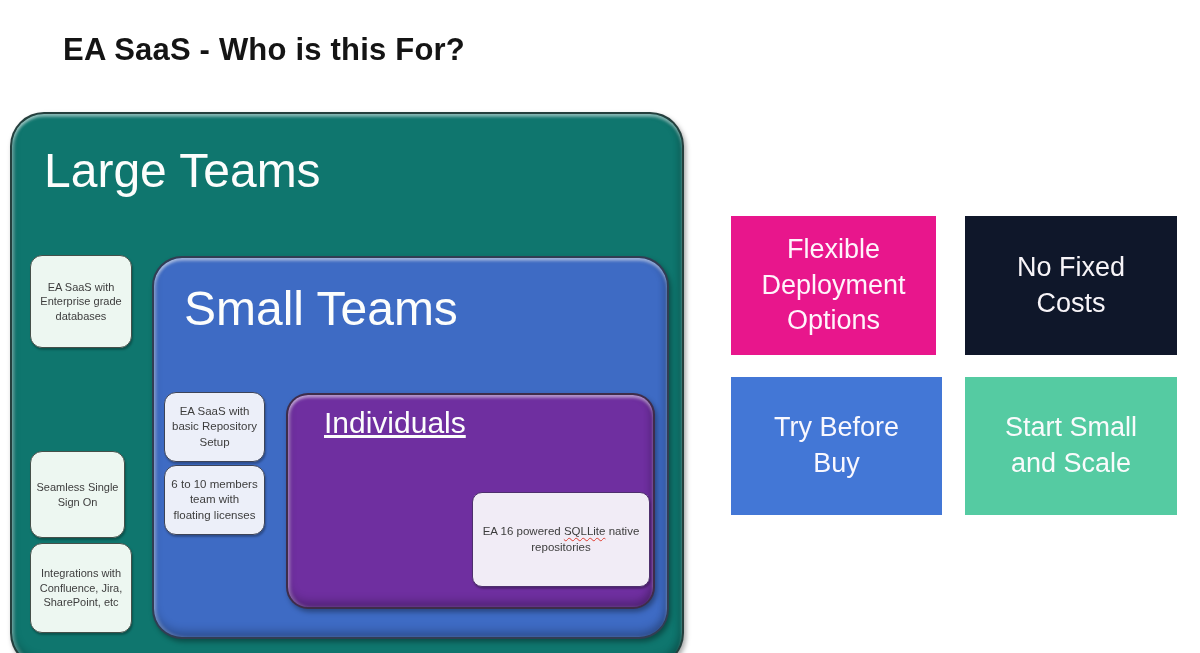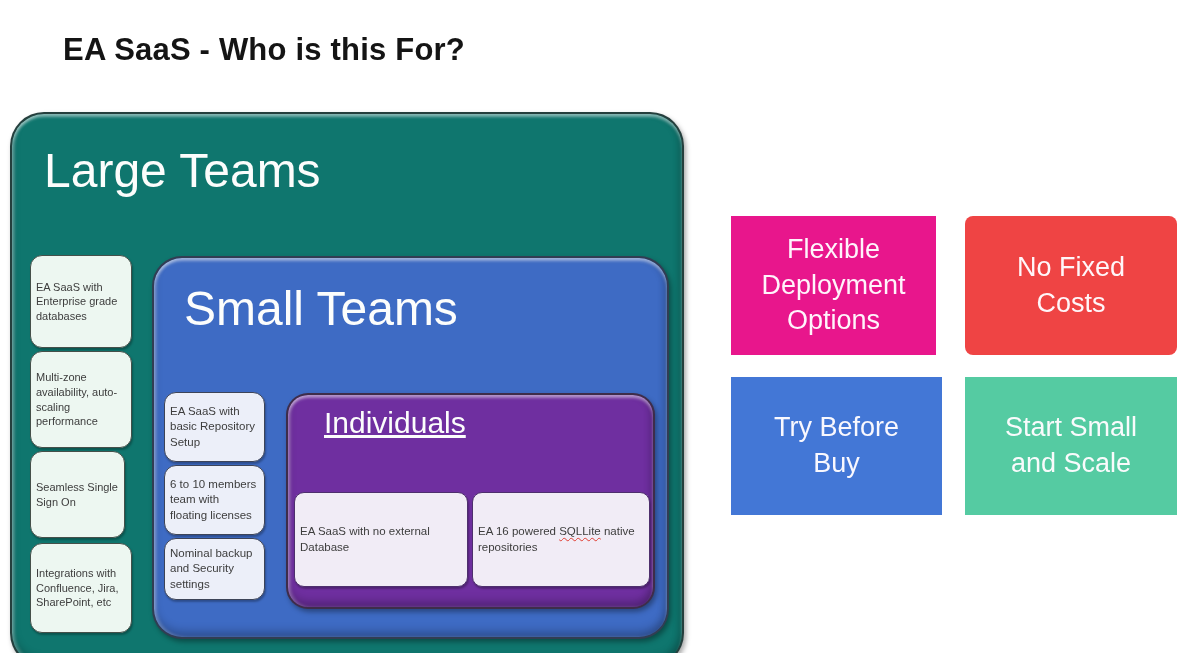--- a/index.html
+++ b/index.html
@@ -27,21 +27,21 @@
   .individuals{left:132px;top:135px;width:365px;height:212px;border-radius:22px;background:#6F2FA0;}
   .big-label{
     position:absolute;color:#fcfdfc;font-weight:300;line-height:1.05;white-space:nowrap;
   }
   .lbl-large{left:32px;top:32px;font-size:48px;}
   .lbl-small{left:30px;top:26px;font-size:48px;}
   .lbl-ind{left:36px;top:12px;font-size:30px;text-decoration:underline;}
   
   .note{
     position:absolute;display:flex;align-items:center;justify-content:center;
-    text-align:left;border-radius:12px;padding:0 5px;box-sizing:border-box;
+    text-align:center;border-radius:12px;padding:0 5px;box-sizing:border-box;
     color:#3d3d3d;line-height:1.32;font-size:11px;
     box-shadow:1px 2px 2px rgba(0,0,0,0.28);
   }
   .note-green{background:#EDF7F1;border:1.5px solid #45504a;}
   .note-blue{background:#ECEFF9;border:1.5px solid #3d4458;font-size:11.5px;}
   .note-purple{background:#F1ECF6;border:1.5px solid #4e2f6d;font-size:11.5px;border-radius:10px;}
   .lt-n1{left:18px;top:141px;width:102px;height:93px;}
   .lt-n2{left:18px;top:237px;width:102px;height:97px;}
   .lt-n3{left:18px;top:337px;width:95px;height:87px;}
   .lt-n4{left:18px;top:429px;width:102px;height:90px;}
@@ -54,50 +54,47 @@
     text-decoration:underline wavy #e03c31;
     text-decoration-thickness:1px;text-underline-offset:2px;
   }
   
   .benefit{
     position:absolute;display:flex;align-items:center;justify-content:center;
     text-align:center;color:rgba(255,252,255,0.97);
     font-size:27px;font-weight:300;line-height:1.32;padding:0 22px;box-sizing:border-box;
   }
   .bf-1{left:731px;top:216px;width:205px;height:139px;background:#E8168C;}
-  .bf-2{left:965px;top:216px;width:212px;height:139px;background:#ef4444;border-radius:8px;}
+  .bf-2{left:965px;top:216px;width:212px;height:139px;background:#0f172a;}
   .bf-3{left:731px;top:377px;width:211px;height:138px;background:#4377D6;}
   .bf-4{left:965px;top:377px;width:212px;height:138px;background:#55CBA2;}
 </style>
 </head>
 <body>
 
 <div class="canvas">
 
   <h1 class="title">EA SaaS - Who is this For?</h1>
 
   <div class="box large-teams">
     <div class="big-label lbl-large">Large Teams</div>
 
     <div class="note note-green lt-n1">EA SaaS with Enterprise grade databases</div>
-    <div class="note note-green lt-n2">Multi-zone availability, auto-scaling performance</div>
     <div class="note note-green lt-n3">Seamless Single Sign On</div>
     <div class="note note-green lt-n4">Integrations with Confluence, Jira, SharePoint, etc</div>
 
     <div class="box small-teams">
       <div class="big-label lbl-small">Small Teams</div>
 
       <div class="note note-blue st-n1">EA SaaS with basic Repository Setup</div>
       <div class="note note-blue st-n2">6 to 10 members team with floating licenses</div>
-      <div class="note note-blue st-n3">Nominal backup and Security settings</div>
 
       <div class="box individuals">
         <div class="big-label lbl-ind">Individuals</div>
 
-        <div class="note note-purple in-n1">EA SaaS with no external Database</div>
 
         <div class="note note-purple in-n2">
           <span><span>EA 16 powered </span><span class="misspell">SQLLite</span><span> native repositories</span></span>
         </div>
       </div>
     </div>
   </div>
 
   <div class="benefit bf-1">
     <span>Flexible Deployment Options</span>

